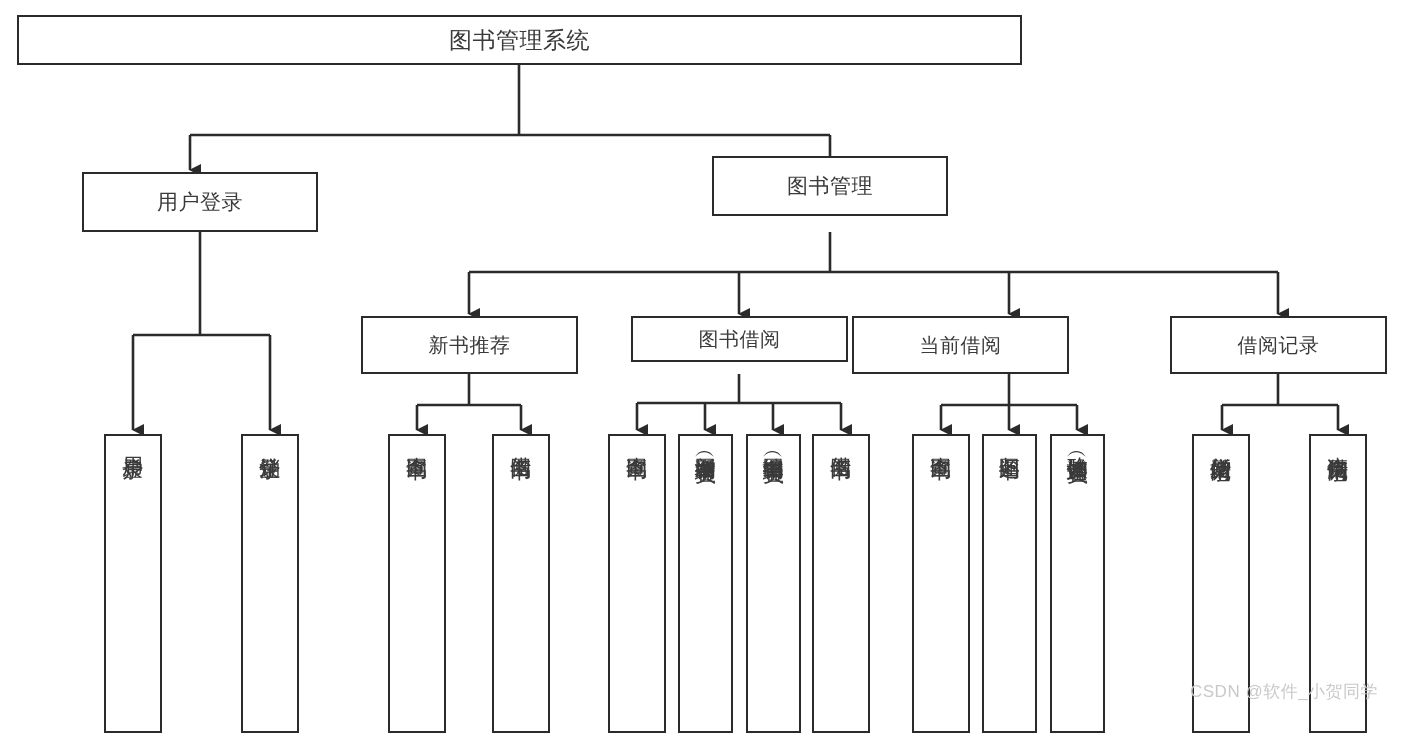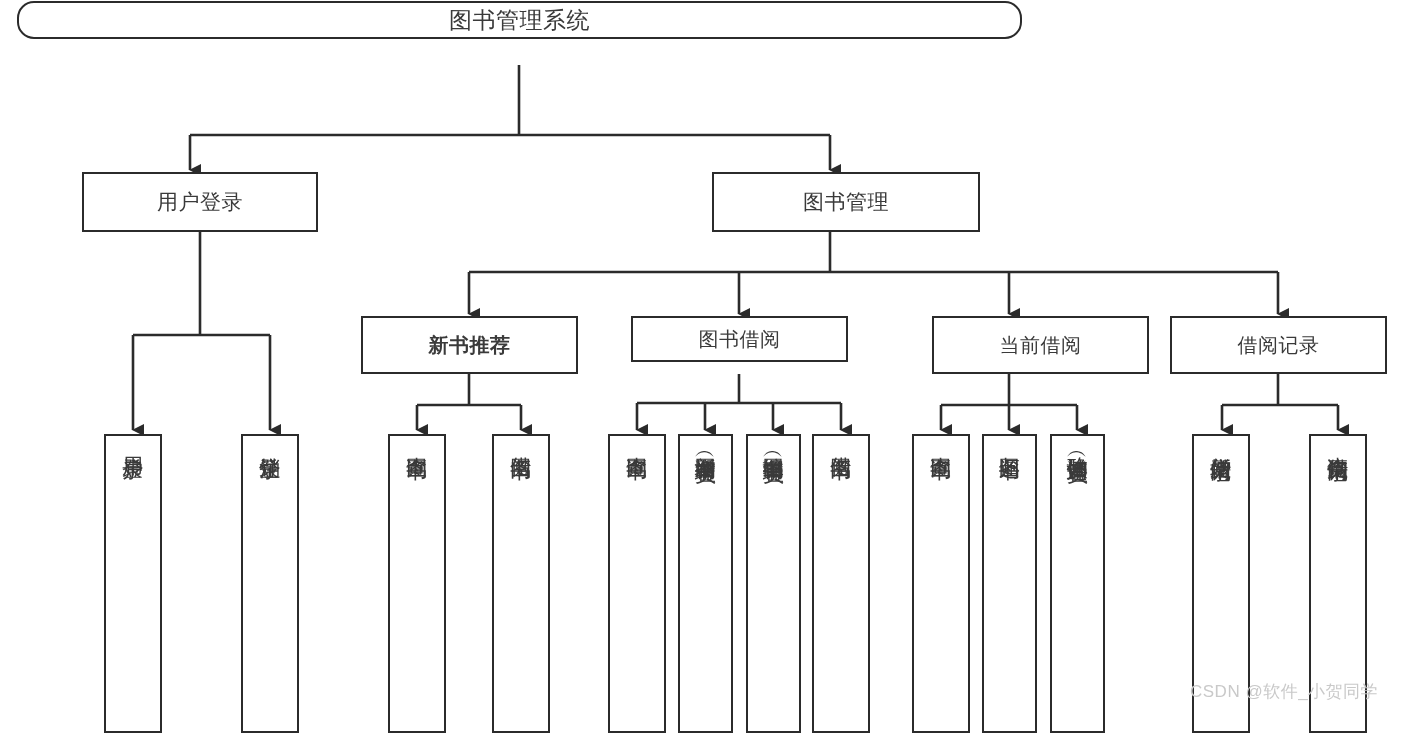--- a/index.html
+++ b/index.html
@@ -115,38 +115,38 @@
       <path d="M 1009 405 L 1009 430" marker-end="url(#arrow)"></path>
       <path d="M 1077 405 L 1077 430" marker-end="url(#arrow)"></path>
 
       <path d="M 1278 374 L 1278 405"></path>
       <path d="M 1222 405 L 1338 405"></path>
       <path d="M 1222 405 L 1222 430" marker-end="url(#arrow)"></path>
       <path d="M 1338 405 L 1338 430" marker-end="url(#arrow)"></path>
     </g>
   </svg>
 
-  <div class="node root" style="left:17px; top:1px; width:1005px; height:38px;border-radius:17px;">
+  <div class="node root" style="left:17px; top:15px; width:1005px; height:50px;">
     <span class="label">图书管理系统</span>
   </div>
 
   <div class="node lvl1" style="left:82px; top:172px; width:236px; height:60px;">
     <span class="label">用户登录</span>
   </div>
-  <div class="node lvl1" style="left:712px; top:172px; width:268px; height:60px;">
+  <div class="node lvl1" style="left:712px; top:156px; width:236px; height:60px;">
     <span class="label">图书管理</span>
   </div>
 
-  <div class="node lvl2" style="left:361px; top:316px; width:217px; height:58px;font-weight:bold;">
+  <div class="node lvl2" style="left:361px; top:316px; width:217px; height:58px;">
     <span class="label">新书推荐</span>
   </div>
   <div class="node lvl2" style="left:631px; top:316px; width:217px; height:46px;">
     <span class="label">图书借阅</span>
   </div>
-  <div class="node lvl2" style="left:932px; top:316px; width:217px; height:58px;">
+  <div class="node lvl2" style="left:852px; top:316px; width:217px; height:58px;">
     <span class="label">当前借阅</span>
   </div>
   <div class="node lvl2" style="left:1170px; top:316px; width:217px; height:58px;align-items:center;">
     <span class="label">借阅记录</span>
   </div>
 
   <div class="node leaf" style="left:104px; top:434px; width:58px; height:299px;">
     <span class="label">用户登录</span>
   </div>
   <div class="node leaf" style="left:241px; top:434px; width:58px; height:299px;">

